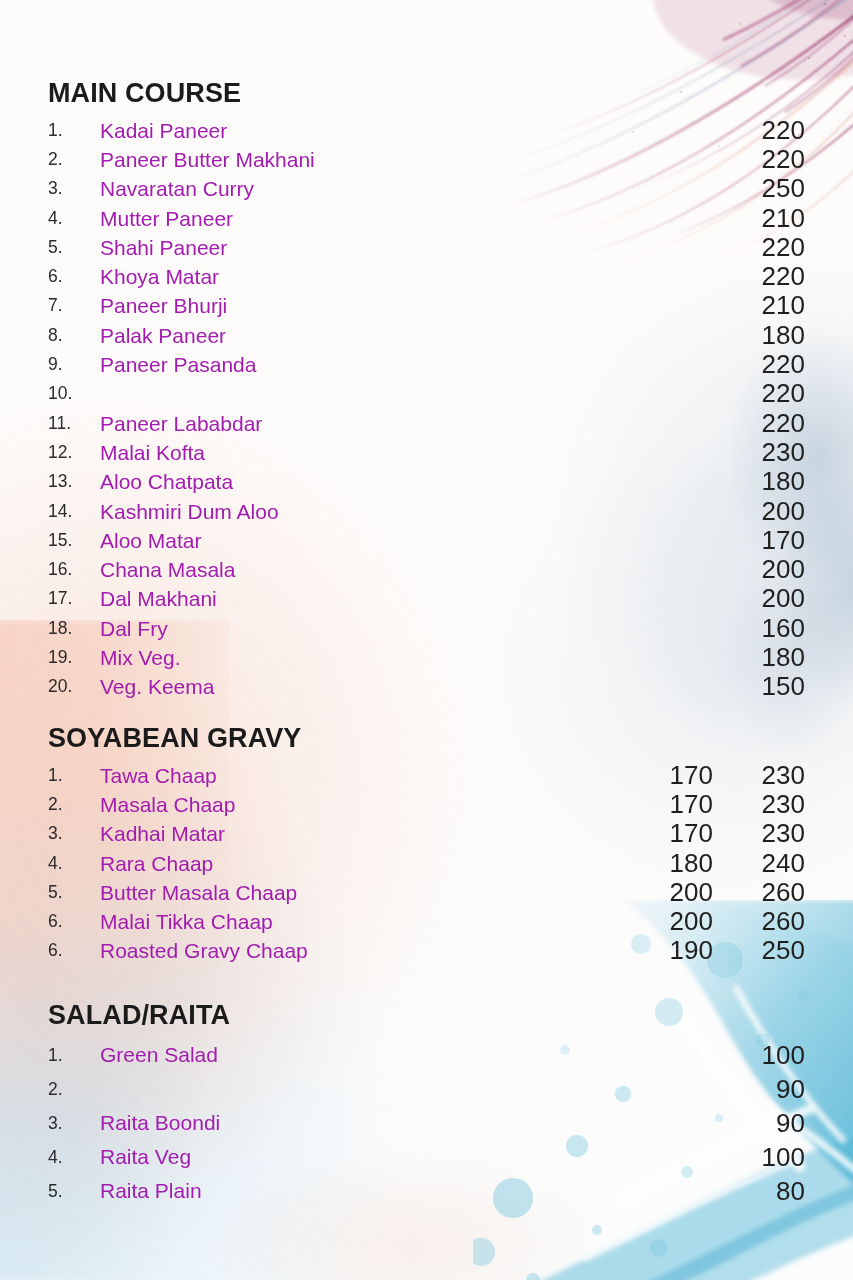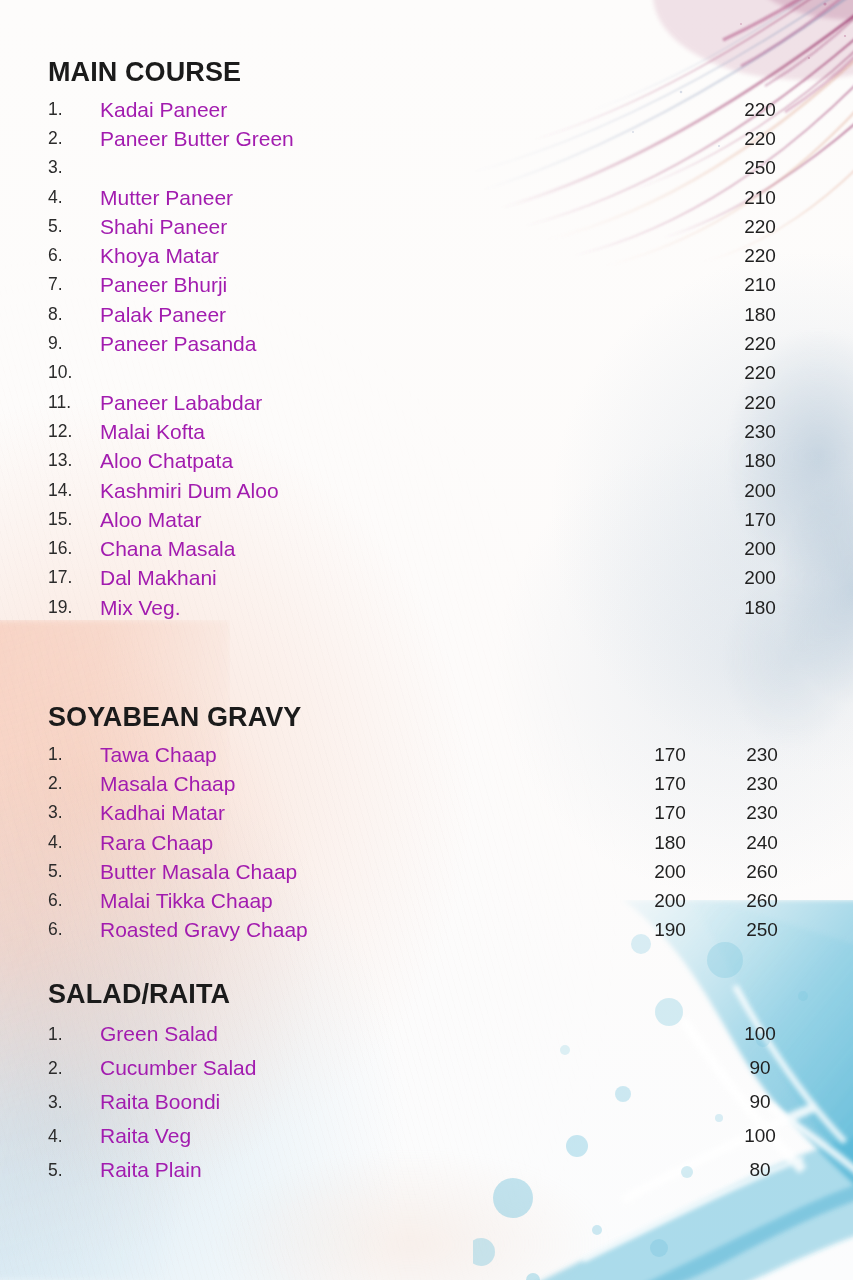--- a/index.html
+++ b/index.html
@@ -116,20 +116,21 @@
   #content {
     position: absolute;
     inset: 0;
     z-index: 5;
   }
 
   .section {
     position: absolute;
     left: 48px;
     width: 757px;
+    margin-top: 21px;
   }
 
   .section-title {
     font-family: "Liberation Sans Narrow", "Liberation Sans", sans-serif;
     font-weight: bold;
     font-size: 27px;
     letter-spacing: 0.1px;
     color: #1b1b1b;
     margin: 0 0 7px 0;
     line-height: 1.1;
@@ -165,24 +166,24 @@
     top: 0;
     font-size: 21px;
     line-height: 29.3px;
     color: #a21caf;
     white-space: nowrap;
   }
 
   .row .price {
     position: absolute;
     top: 0;
-    font-size: 19px;
+    font-size: 26px;
     line-height: 29.3px;
     color: #1f1f1f;
-    text-align: center;
+    text-align: right;
   }
 
   
   .row .price-main {
     right: 0;
     width: 90px;
   }
 
   
   .row .price-half {
@@ -357,25 +358,26 @@
     <div class="section" id="section-main">
       <h2 class="section-title">MAIN COURSE</h2>
       <ul class="items" id="list-main">
           <li class="row">
             <span class="num">1.</span>
             <span class="name">Kadai Paneer</span>
             <span class="price price-main">220</span>
           </li>
           <li class="row">
             <span class="num">2.</span>
-            <span class="name">Paneer Butter Green</span>
+            <span class="name">Paneer Butter Makhani</span>
             <span class="price price-main">220</span>
           </li>
           <li class="row">
             <span class="num">3.</span>
+            <span class="name">Navaratan Curry</span>
             <span class="price price-main">250</span>
           </li>
           <li class="row">
             <span class="num">4.</span>
             <span class="name">Mutter Paneer</span>
             <span class="price price-main">210</span>
           </li>
           <li class="row">
             <span class="num">5.</span>
             <span class="name">Shahi Paneer</span>
@@ -434,23 +436,33 @@
             <span class="num">16.</span>
             <span class="name">Chana Masala</span>
             <span class="price price-main">200</span>
           </li>
           <li class="row">
             <span class="num">17.</span>
             <span class="name">Dal Makhani</span>
             <span class="price price-main">200</span>
           </li>
           <li class="row">
+            <span class="num">18.</span>
+            <span class="name">Dal Fry</span>
+            <span class="price price-main">160</span>
+          </li>
+          <li class="row">
             <span class="num">19.</span>
             <span class="name">Mix Veg.</span>
             <span class="price price-main">180</span>
+          </li>
+          <li class="row">
+            <span class="num">20.</span>
+            <span class="name">Veg. Keema</span>
+            <span class="price price-main">150</span>
           </li>
         </ul>
     </div>
 
     <div class="section" id="section-soya">
       <h2 class="section-title">SOYABEAN GRAVY</h2>
       <ul class="items" id="list-soya">
           <li class="row">
             <span class="num">1.</span>
             <span class="name">Tawa Chaap</span>
@@ -499,21 +511,20 @@
     <div class="section section-salad" id="section-salad">
       <h2 class="section-title">SALAD/RAITA</h2>
       <ul class="items" id="list-salad">
           <li class="row">
             <span class="num">1.</span>
             <span class="name">Green Salad</span>
             <span class="price price-main">100</span>
           </li>
           <li class="row">
             <span class="num">2.</span>
-            <span class="name">Cucumber Salad</span>
             <span class="price price-main">90</span>
           </li>
           <li class="row">
             <span class="num">3.</span>
             <span class="name">Raita Boondi</span>
             <span class="price price-main">90</span>
           </li>
           <li class="row">
             <span class="num">4.</span>
             <span class="name">Raita Veg</span>

